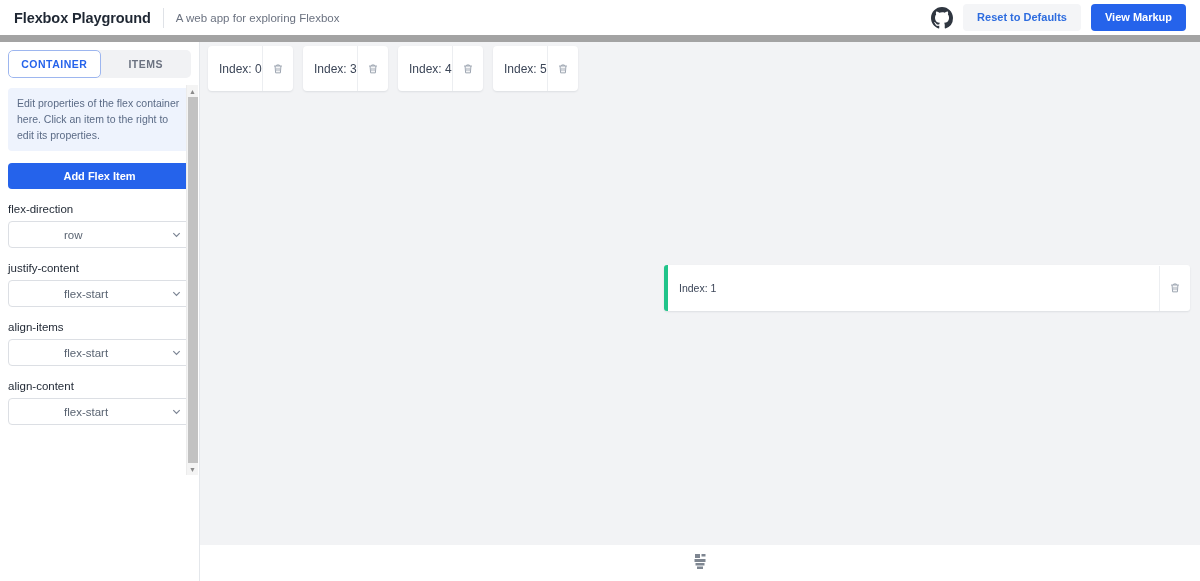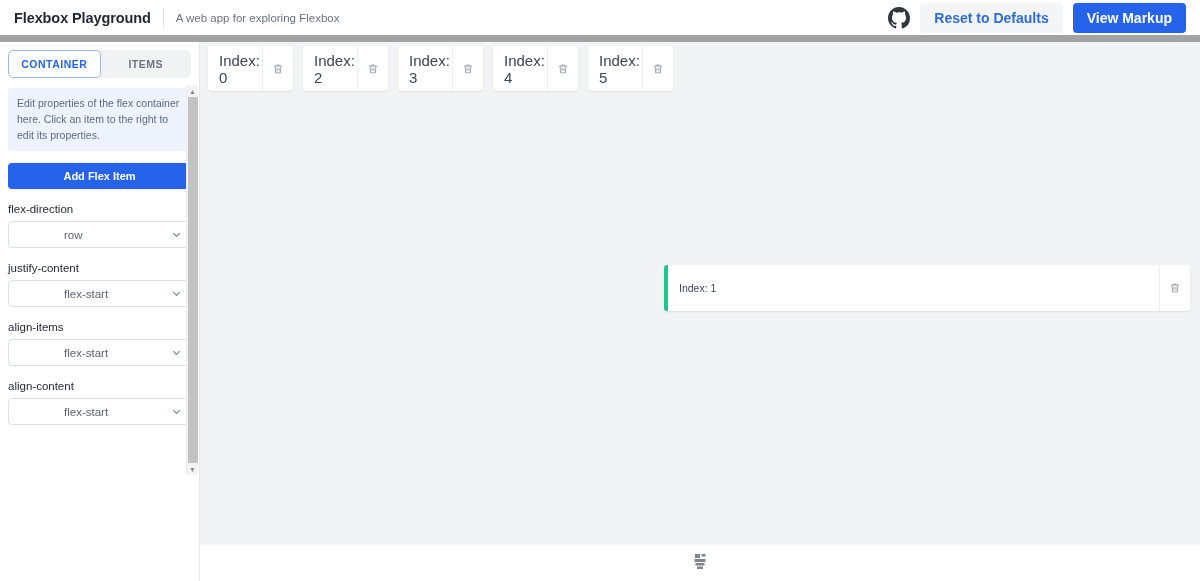--- a/index.html
+++ b/index.html
@@ -7,21 +7,21 @@
   body { font-family:"Liberation Sans", sans-serif; background:#fff; color:#2f3640; overflow:hidden; }
 
   
   .header { height:42px; display:flex; align-items:center; padding:0 14px; background:#fff;
             border-bottom:7px solid #a3a3a3; }
   .brand { font-size:14.5px; font-weight:bold; color:#1f2733; letter-spacing:-0.1px; }
   .brand-div { width:1px; height:20px; background:#dfe2e7; margin:0 12px; }
   .tagline { font-size:11.5px; color:#6b7280; }
   .header-right { margin-left:auto; display:flex; align-items:center; gap:10px; }
   .gh-icon { width:22px; height:22px; display:block; color:#2f3640; }
-  .btn { font-size:14px; font-weight:bold; border-radius:4px; padding:7px 13px;
+  .btn { font-size:11px; font-weight:bold; border-radius:4px; padding:7px 13px;
          border:1px solid transparent; cursor:pointer; line-height:1; white-space:nowrap; }
   .btn-light { background:#f4f5f7; color:#2d6cdf; }
   .btn-primary { background:#2563eb; color:#fff; }
 
   
   .wrap { display:flex; height:539px; }
 
   
   .sidebar { width:200px; position:relative; background:#fff; border-right:1px solid #e4e7eb;
              padding:8px 8px 0 8px; }
@@ -47,21 +47,21 @@
               color:#8a8a8a; font-size:7px; }
   .sb-thumb { position:absolute; top:12px; left:1px; width:10px; height:366px;
               background:#c2c2c2; }
 
   
   .canvas-outer { flex:1; display:flex; flex-direction:column; background:#fff; }
   .canvas { height:503px; background:#f2f3f5; position:relative; padding:4px; }
   .row-top { display:flex; gap:10px; padding:0 4px; }
   .item-card { background:#fff; border-radius:4px; box-shadow:0 1px 2px rgba(16,24,40,.09);
                height:45px; width:85px; display:flex; align-items:center; }
-  .item-label { font-size:15px; color:#3c4658; padding-left:11px; flex:1; }
+  .item-label { font-size:12px; color:#3c4658; padding-left:11px; flex:1; }
   .item-sep { width:1px; height:45px; background:#eceef1; }
   .trash { width:30px; display:flex; align-items:center; justify-content:center; cursor:pointer; }
   .trash svg { width:12px; height:12px; color:#98a0ad; }
 
   .item-selected { position:absolute; left:464px; top:223px; width:526px; height:46px;
                    background:#fff; border-radius:3px; border-left:4px solid #21c48a;
                    box-shadow:0 1px 2px rgba(16,24,40,.09); display:flex; align-items:center; }
   .item-selected .item-label { font-size:10.5px; }
 
   .canvas-foot { height:36px; background:#fff; display:flex; align-items:center;
@@ -162,29 +162,20 @@
         <div class="item-card">
           <div class="item-label">Index: 0</div>
           <div class="item-sep"></div>
           <div class="trash">
             <svg viewBox="0 0 14 14" fill="none" stroke="currentColor" stroke-width="1.1">
                 <path d="M2.5 3.5h9M5.5 3.5V2.3h3v1.2M3.6 3.5l.6 8h5.6l.6-8M5.8 5.6v4M8.2 5.6v4"></path>
               </svg>
           </div>
         </div>
 
-        <div class="item-card">
-          <div class="item-label">Index: 2</div>
-          <div class="item-sep"></div>
-          <div class="trash">
-            <svg viewBox="0 0 14 14" fill="none" stroke="currentColor" stroke-width="1.1">
-                <path d="M2.5 3.5h9M5.5 3.5V2.3h3v1.2M3.6 3.5l.6 8h5.6l.6-8M5.8 5.6v4M8.2 5.6v4"></path>
-              </svg>
-          </div>
-        </div>
 
         <div class="item-card">
           <div class="item-label">Index: 3</div>
           <div class="item-sep"></div>
           <div class="trash">
             <svg viewBox="0 0 14 14" fill="none" stroke="currentColor" stroke-width="1.1">
                 <path d="M2.5 3.5h9M5.5 3.5V2.3h3v1.2M3.6 3.5l.6 8h5.6l.6-8M5.8 5.6v4M8.2 5.6v4"></path>
               </svg>
           </div>
         </div>

